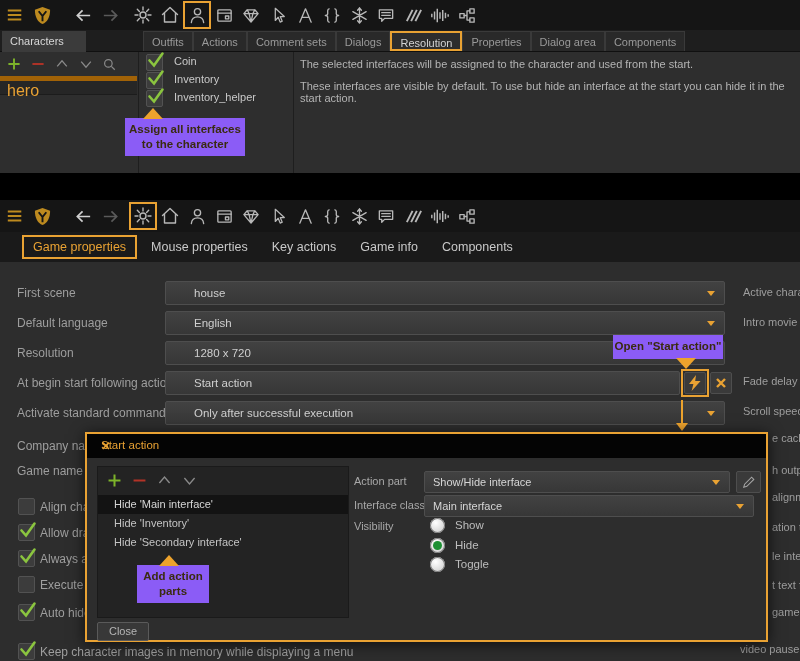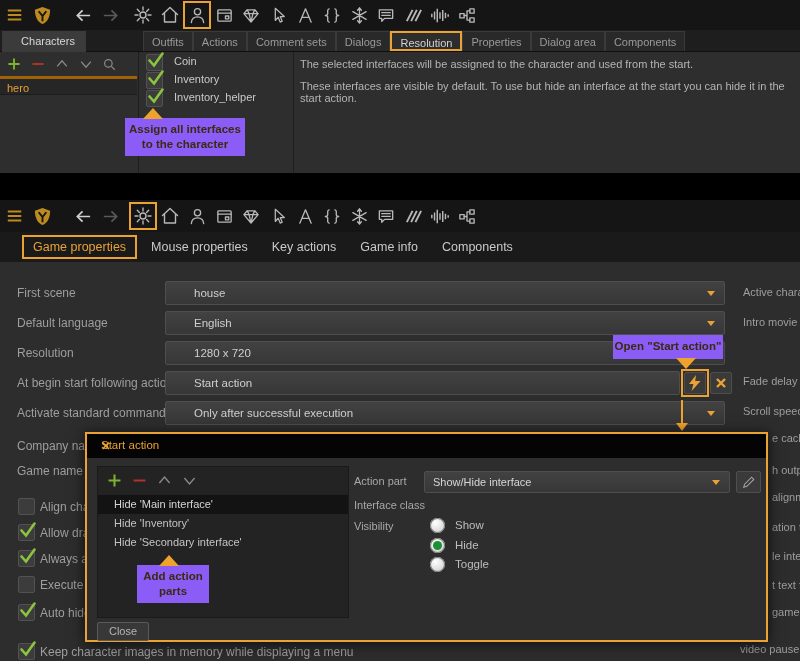--- a/index.html
+++ b/index.html
@@ -12,30 +12,30 @@
   .tbicon{width:20px;height:20px;flex:0 0 auto;display:flex;align-items:center;justify-content:center;position:relative;}
   .tbicon svg{display:block;}
   .tbicon.hl::after{content:'';position:absolute;inset:-4px;border:2px solid #e9a233;}
   .ml14{margin-left:14px;} .ml6{margin-left:6px;}
   
   .tabrow1{position:absolute;left:0;width:800px;height:22px;background:#1e1e1e;border-bottom:1px solid #101010;box-sizing:border-box;}
   .ttab{display:inline-block;height:20px;line-height:20px;padding:0 8px;background:#292929;
         border:1px solid #3a3a3a;border-bottom:none;color:#9a9a9a;font-size:11px;box-sizing:border-box;vertical-align:top;}
   .ttab.active{border:2px solid #e9a233;color:#d3d3d3;background:#2d2d2d;}
   .paneltab{position:absolute;left:2px;top:1px;width:84px;height:21px;line-height:21px;background:#3b3b3b;
-            color:#d8d8d8;font-size:11px;padding-left:8px;box-sizing:border-box;text-align:center;}
+            color:#d8d8d8;font-size:11px;padding-left:8px;box-sizing:border-box;}
   .tabrow2{position:absolute;left:0;width:800px;height:30px;background:#1a1a1a;display:flex;align-items:center;}
   .gtab{color:#c9c9c9;font-size:12.5px;margin-right:24px;white-space:nowrap;}
   .gtab.active{color:#e9a233;border:2px solid #e9a233;padding:3px 9px;margin-left:22px;margin-right:14px;}
   
   .toppanel{position:absolute;left:0;top:52px;width:800px;height:121px;background:#2e2e2e;}
   .vdiv{position:absolute;top:0;width:1px;height:121px;background:#1e1e1e;}
   .minirow{position:absolute;display:flex;align-items:center;gap:8px;}
   .hero{position:absolute;left:0;top:24px;width:137px;height:19px;line-height:19px;background:#262626;
-        border-top:3px solid #a16207;border-bottom:1px solid #1c1c1c;color:#e9a233;font-size:11px;padding-left:7px;box-sizing:border-box;}
+        border-top:5px solid #a16207;border-bottom:1px solid #1c1c1c;color:#e9a233;font-size:16px;padding-left:7px;box-sizing:border-box;}
   .desc{position:absolute;left:300px;color:#b4b4b4;font-size:11px;width:495px;}
   
   .cbox{position:absolute;width:15px;height:15px;background:#3c3c3c;border:1px solid #525252;border-radius:2px;}
   .cbox svg{position:absolute;left:0px;top:-4px;overflow:visible;}
   .radio{position:absolute;width:15px;height:15px;border-radius:50%;
          background:radial-gradient(circle at 38% 32%,#ffffff,#c6c6c6);box-shadow:inset 0 0 0 1px #7c7c7c;}
   .radio.sel::after{content:'';position:absolute;left:3px;top:3px;right:3px;bottom:3px;border-radius:50%;background:#1d9033;}
   
   .formarea{position:absolute;left:0;top:262px;width:800px;height:399px;background:#2d2d2d;}
   .flabel{position:absolute;left:17px;color:#9e9e9e;font-size:12px;white-space:nowrap;}
@@ -471,20 +471,24 @@
       <span>Show/Hide interface</span>
       <div class="ddchev" style="top:8px;"></div>
     </div>
     <div class="sqbtn" style="left:649px;top:37px;width:25px;">
       <svg width="14" height="14" viewBox="0 0 16 16">
           <path d="M2 14l1-3.5 8-8L13.5 5l-8 8z" stroke="#a5a5a5" stroke-width="1.2" fill="none"></path>
         </svg>
     </div>
 
     <div class="dlab" style="top:65px;">Interface class</div>
+    <div class="dfield" style="left:337px;top:61px;width:330px;">
+      <span>Main interface</span>
+      <div class="ddchev" style="top:8px;"></div>
+    </div>
 
     <div class="dlab" style="top:86px;">Visibility</div>
     <div id="dlg-radios">
         <span class="radio" style="left: 343px; top: 84px;"></span>
         <div class="rlabel2" style="position: absolute; left: 368px; top: 85px;">Show</div>
         <span class="radio sel" style="left: 343px; top: 103.5px;"></span>
         <div class="rlabel2" style="position: absolute; left: 368px; top: 104.5px;">Hide</div>
         <span class="radio" style="left: 343px; top: 123px;"></span>
         <div class="rlabel2" style="position: absolute; left: 368px; top: 124px;">Toggle</div>
       </div>

